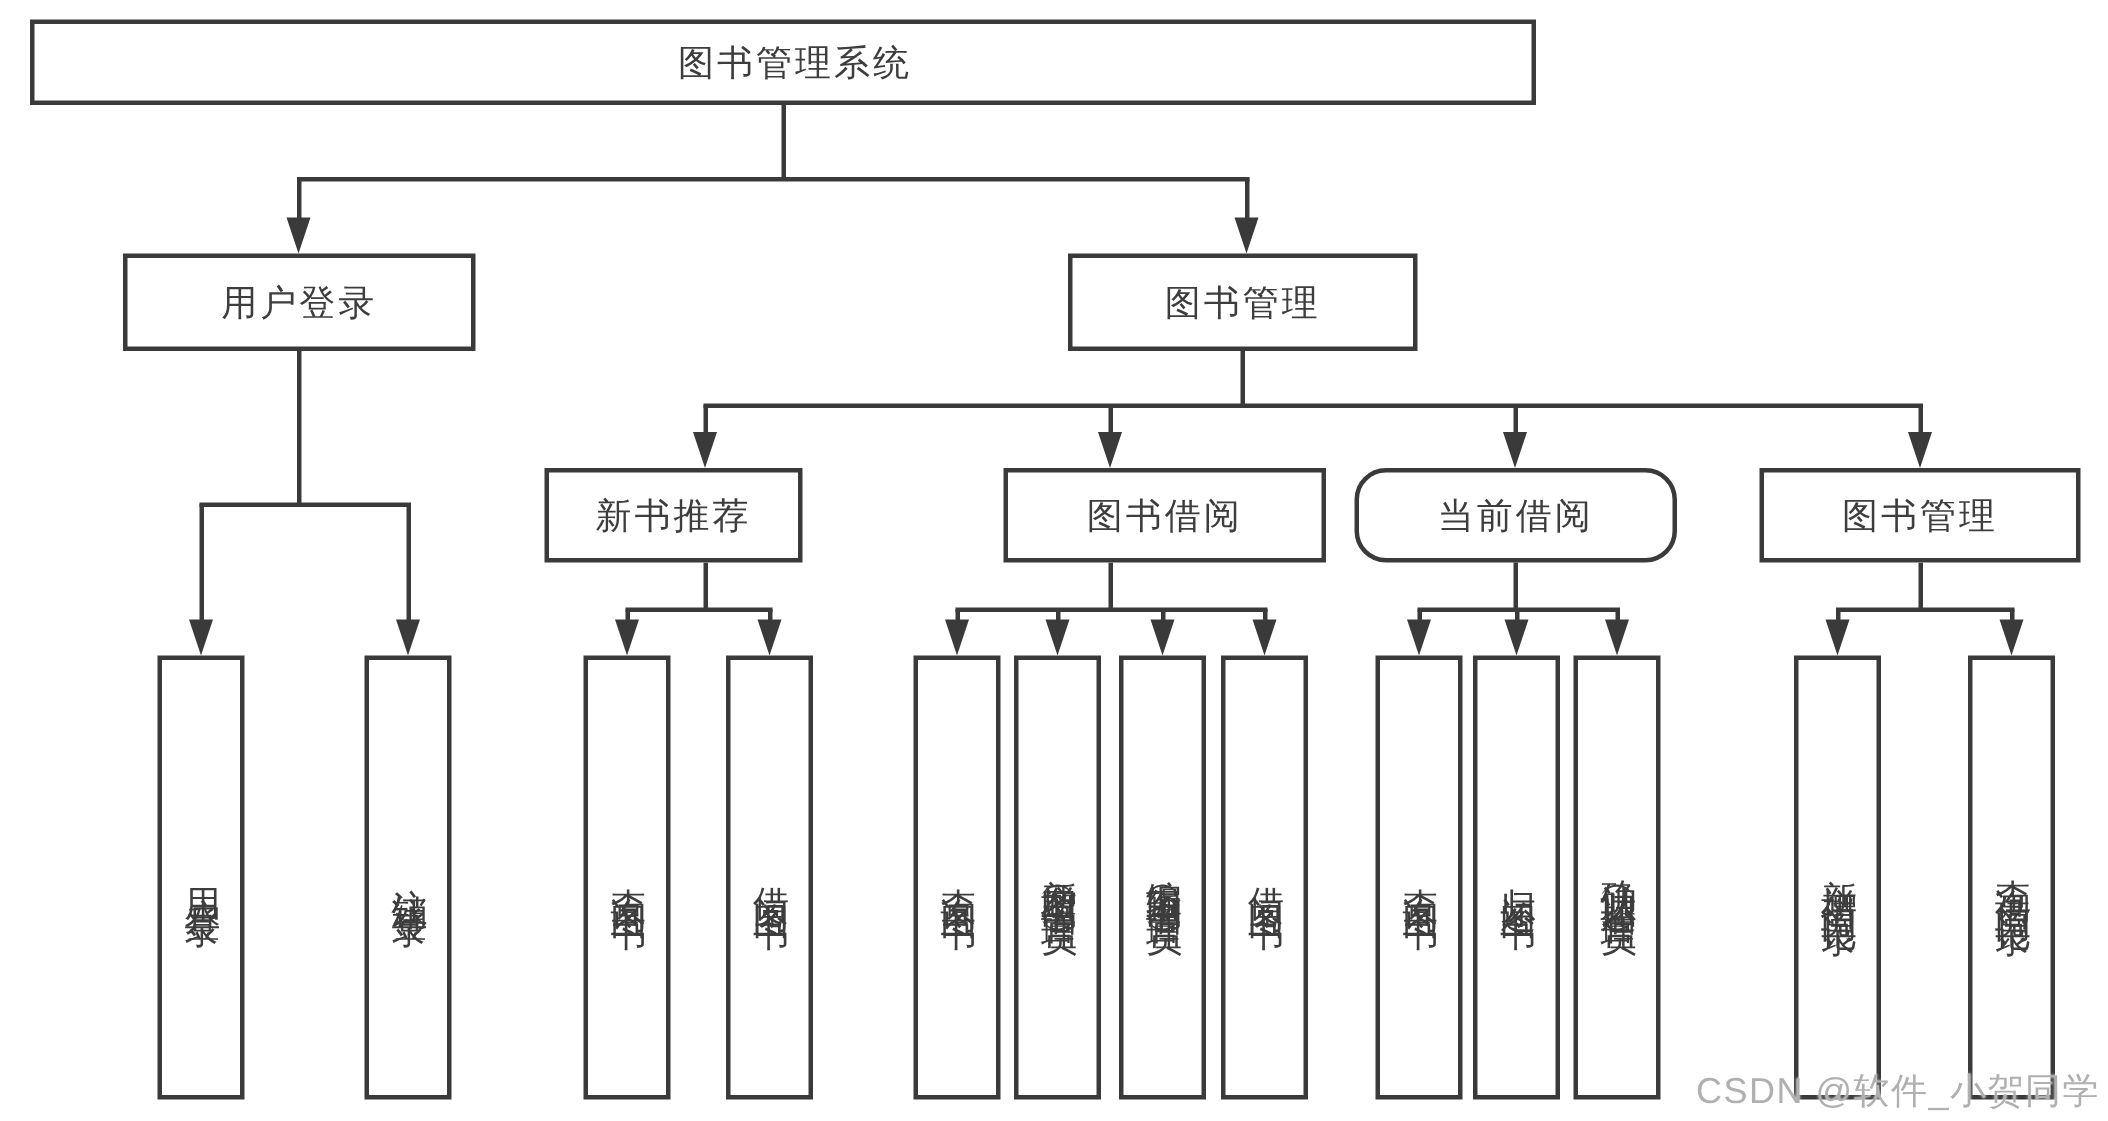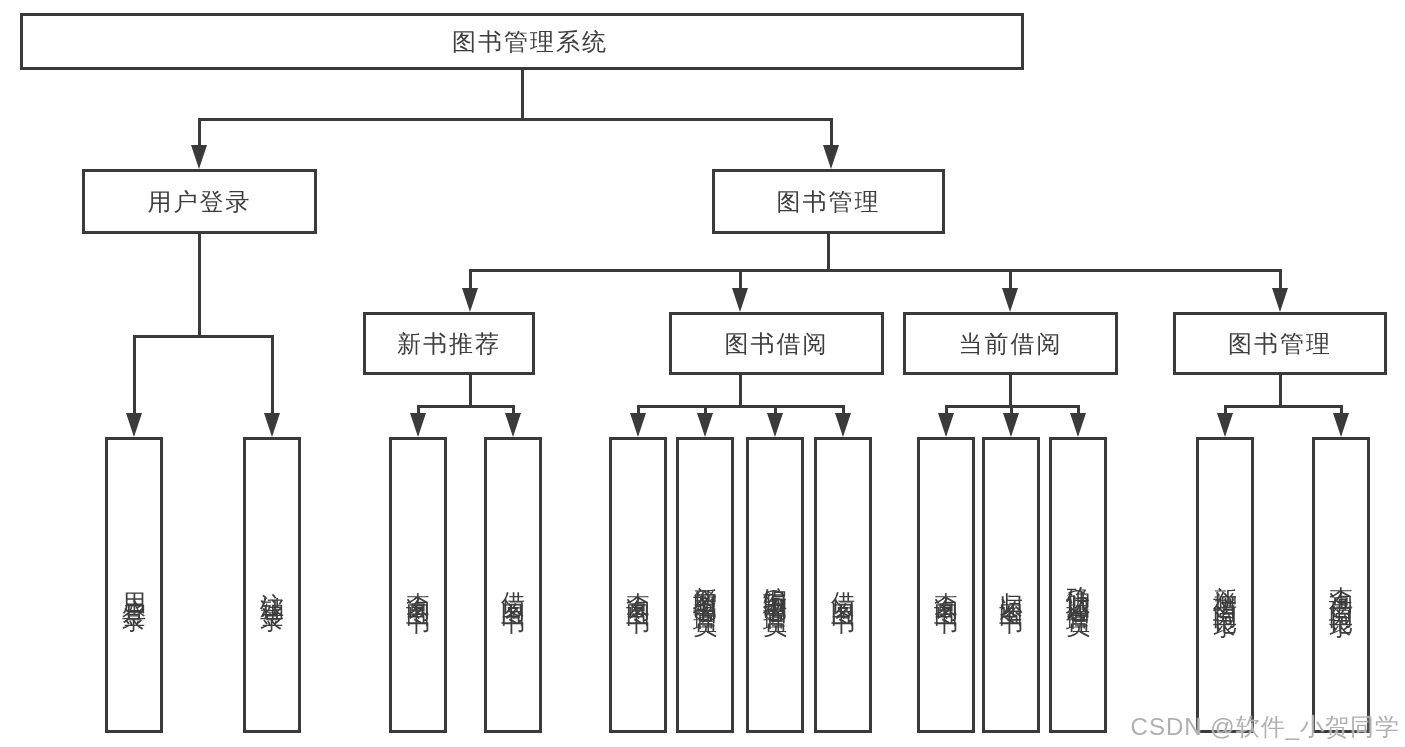--- a/index.html
+++ b/index.html
@@ -79,21 +79,21 @@
     </div>
     <div class="node h" style="left: 712px; top: 169px; width: 233px; height: 65px;">
       <span>图书管理</span>
     </div>
     <div class="node h" style="left: 363px; top: 312px; width: 172px; height: 63px;">
       <span>新书推荐</span>
     </div>
     <div class="node h" style="left: 633px; top: 312px; width: 215px; height: 63px; margin-left: 36px;">
       <span>图书借阅</span>
     </div>
-    <div class="node h" style="left: 903px; top: 312px; width: 215px; height: 63px;">
+    <div class="node h" style="left: 903px; top: 312px; width: 215px; height: 63px; border-radius: 21px;">
       <span>当前借阅</span>
     </div>
     <div class="node h" style="left: 1173px; top: 312px; width: 214px; height: 63px;">
       <span>图书管理</span>
     </div>
     <div class="node v" style="left: 105px; top: 437px; width: 58px; height: 296px;">
       <span>用户登录</span>
     </div>
     <div class="node v" style="left: 243px; top: 437px; width: 58px; height: 296px;">
       <span>注销登录</span>

